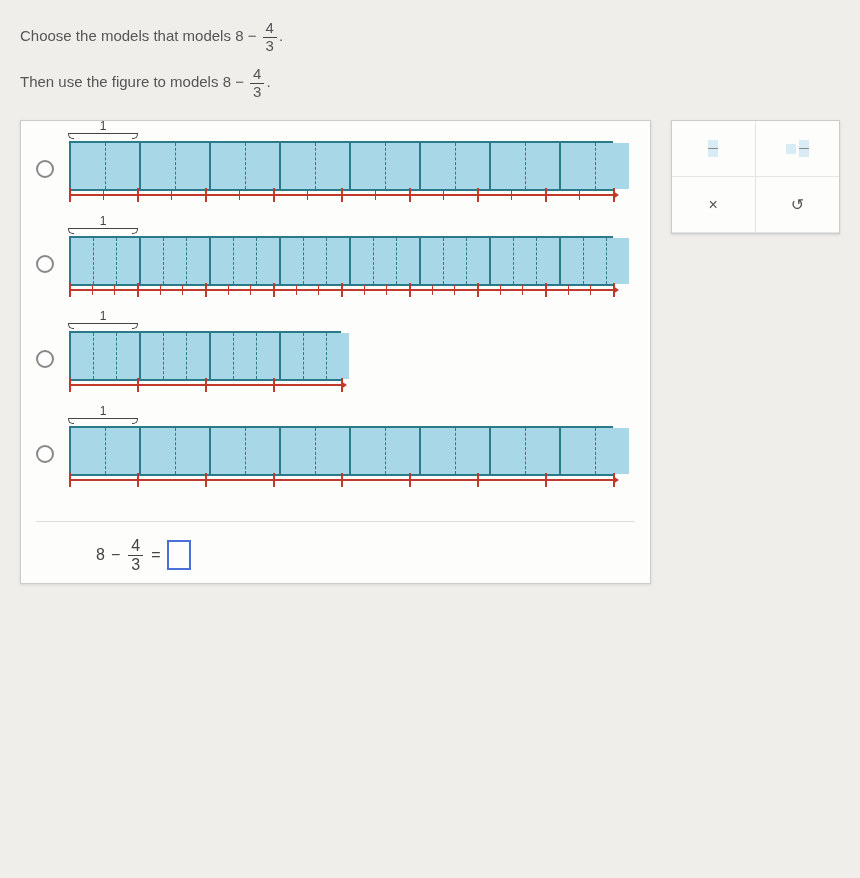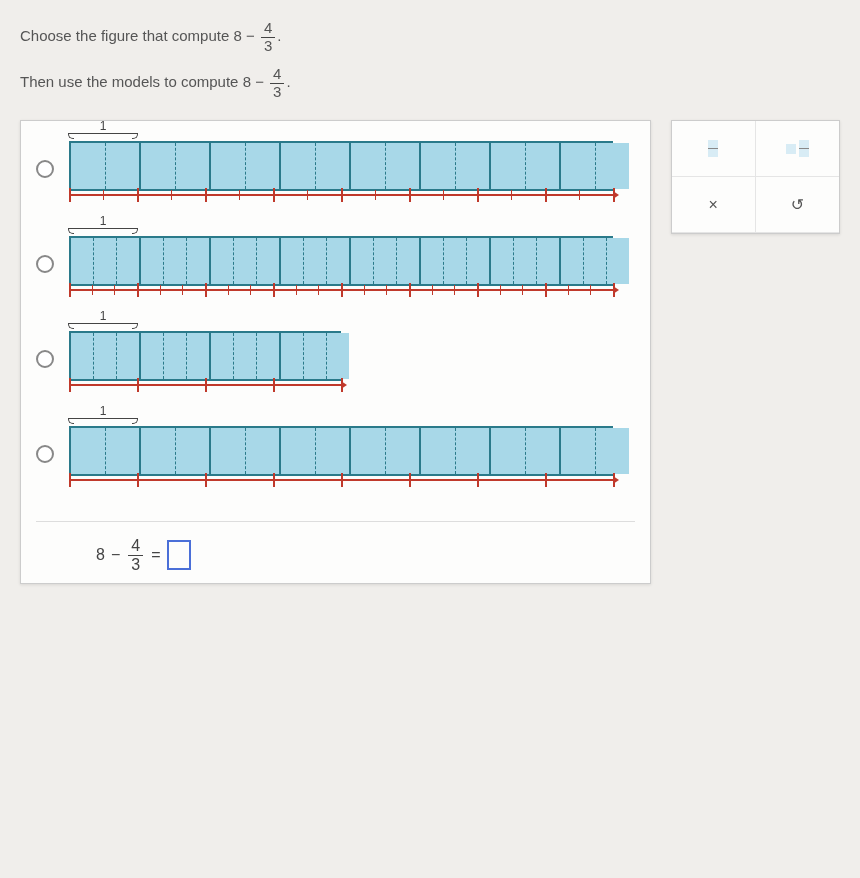--- a/index.html
+++ b/index.html
@@ -178,31 +178,31 @@
     height: 26px;
     border: 2px solid #4a6fd8;
     display: inline-block;
     cursor: text;
   }
 </style>
 </head>
 <body>
 
 <div class="prompt">
-  <span>Choose the figure that compute </span>
+  <span>Choose the models that models </span>
   <span>8</span>
   <span>−</span>
   <span class="fraction">
     <span class="num">4</span>
     <span class="den">3</span>
   </span><span>.</span>
 </div>
 
 <div class="prompt">
-  <span>Then use the models to compute </span>
+  <span>Then use the figure to models </span>
   <span>8</span>
   <span>−</span>
   <span class="fraction">
     <span class="num">4</span>
     <span class="den">3</span>
   </span><span>.</span>
 </div>
 
 <div class="layout">
   <div class="figures-panel">

